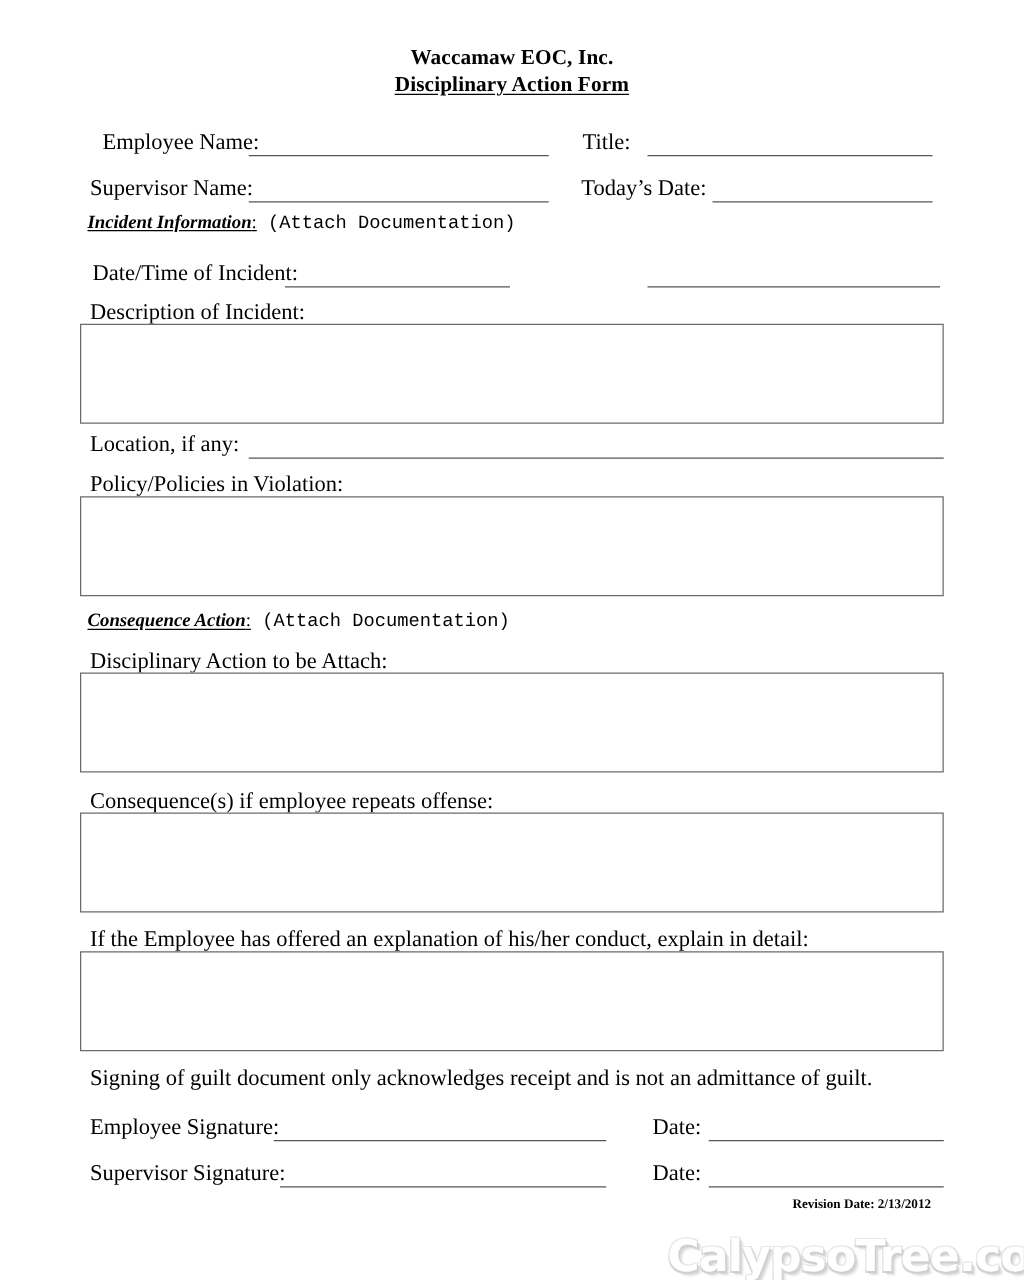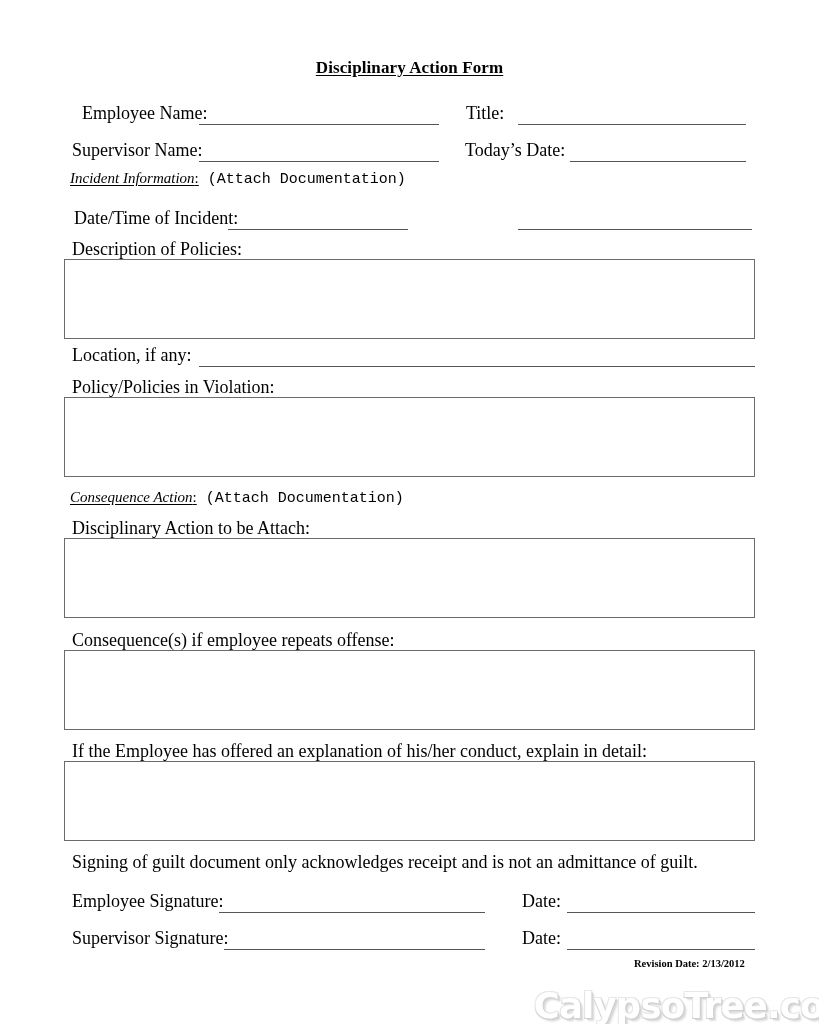--- a/index.html
+++ b/index.html
@@ -38,21 +38,21 @@
   .doc-title.line1 { top: 36px; }
   .doc-title.line2 { top: 58px; text-decoration: underline; text-underline-offset: 2px; }
 
   
   .section-head {
     position: absolute;
     font-size: 15px;
     white-space: nowrap;
   }
   .section-head .strong {
-    font-weight: normal;
+    font-weight: bold;
     font-style: italic;
     text-decoration: underline;
     text-underline-offset: 2px;
   }
   .section-head .tail {
     font-weight: normal;
     font-style: normal;
     font-family: Liberation Mono, monospace;
   }
   .section-head .tail-underlined {
@@ -109,20 +109,21 @@
        1px -1px 0 #e3e3e3,
       -1px 1px 0 #d4d4d4,
        3px 3px 2px #e0e0e0;
   }
 </style>
 </head>
 <body>
 
 <div class="page">
 
+  <div class="doc-title line1">Waccamaw EOC, Inc.</div>
   <div class="doc-title line2">Disciplinary Action Form</div>
 
   <div class="label" style="left:82px; top:104px;">Employee Name:</div>
   <div class="rule" style="left:199px; top:124px; width:240px;"></div>
   <span class="label" style="left:203px; top:106px; font-size:14px;"></span>
 
   <div class="label" style="left:466px; top:104px;">Title:</div>
   <div class="rule" style="left:518px; top:124px; width:228px;"></div>
   <span class="label" style="left:522px; top:106px; font-size:14px;"></span>
 
@@ -139,21 +140,21 @@
   </div>
 
   <div class="label" style="left:74px; top:209px;">Date/Time of Incident:</div>
   <div class="rule" style="left:228px; top:229px; width:180px;"></div>
   <span class="label" style="left:232px; top:211px; font-size:14px;"></span>
 
   <div class="label" style="left:473px; top:209px;margin-top:48px;">Location:</div>
   <div class="rule" style="left:518px; top:229px; width:234px;"></div>
   <span class="label" style="left:522px; top:211px; font-size:14px;"></span>
 
-  <div class="label" style="left:72px; top:240px;">Description of Policies:</div>
+  <div class="label" style="left:72px; top:240px;">Description of Incident:</div>
   <div class="box" style="left:64px; top:259px; width:691px; height:80px;">
     <span class="label" style="left:6px; top:4px; font-size:14px; position:absolute;"></span>
   </div>
 
   <div class="label" style="left:72px; top:346px;">Location, if any:</div>
   <div class="rule" style="left:199px; top:366px; width:556px;"></div>
   <span class="label" style="left:203px; top:348px; font-size:14px;"></span>
 
   <div class="label" style="left:72px; top:378px;">Policy/Policies in Violation:</div>
   <div class="box" style="left:64px; top:397px; width:691px; height:80px;">

